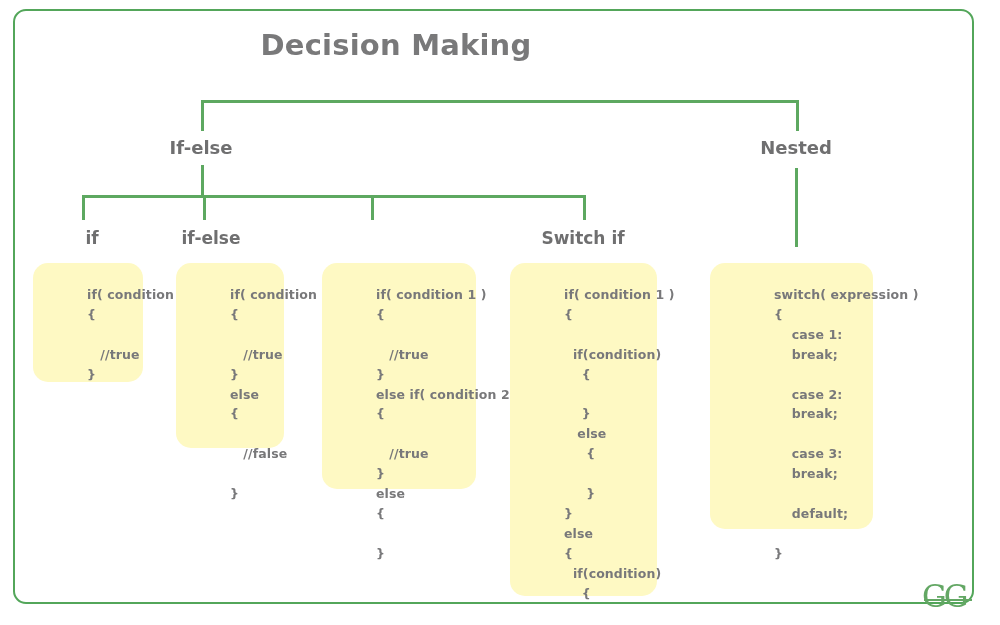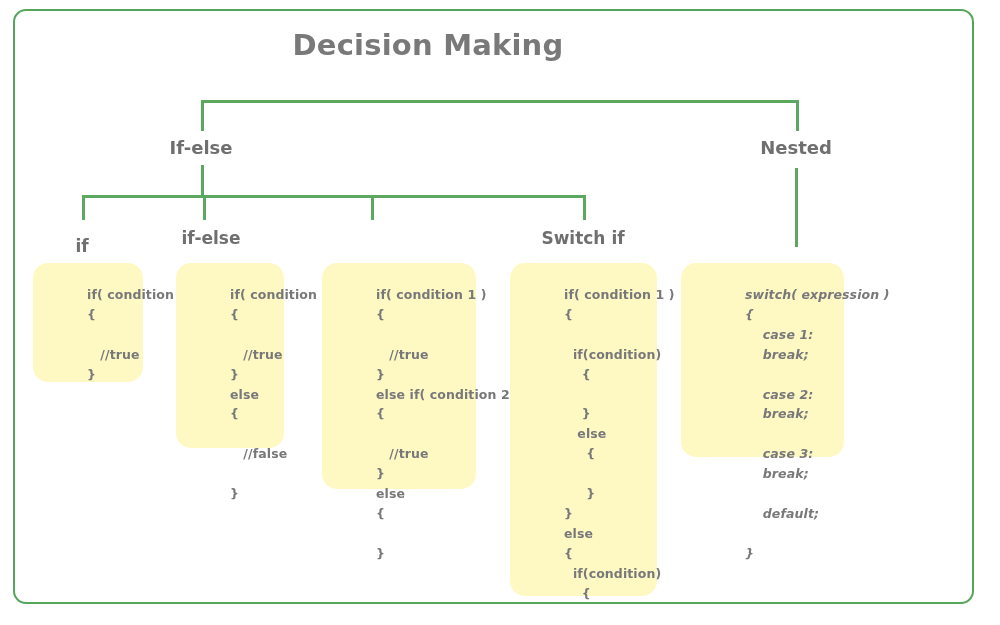--- a/index.html
+++ b/index.html
@@ -34,21 +34,20 @@
   .title {
     position: absolute;
     left: 0;
     top: 28px;
     width: 792px;
     text-align: center;
     font-size: 29px;
     font-weight: bold;
     color: #79797a;
     letter-spacing: .2px;
-    padding-left: 32px;
   }
   
   .line {
     position: absolute;
     background: #5da860;
   }
   .vline { width: 3px; }
   .hline { height: 3px; }
 
   
@@ -127,21 +126,21 @@
 
   <div class="line hline" style="left:82px; top:195px; width:504px;"></div>
 
   <div class="line vline" style="left:82px; top:195px; height:25px;"></div>
   <div class="line vline" style="left:203px; top:195px; height:25px;"></div>
   <div class="line vline" style="left:371px; top:195px; height:25px;"></div>
   <div class="line vline" style="left:583px; top:195px; height:25px;"></div>
 
   <div class="line vline" style="left:795px; top:168px; height:79px;"></div>
 
-  <div class="node-label" style="left:82px; top:228px;margin-top:8px;">if</div>
+  <div class="node-label" style="left:92px; top:228px;">if</div>
   <div class="node-label" style="left:211px; top:228px;">if-else</div>
   <div class="node-label" style="left:372px; top:228px;margin-top:40px;">if-else if</div>
   <div class="node-label" style="left:583px; top:228px;">Switch if</div>
 
   <div class="card" style="left:33px; top:263px; width:110px; height:119px;">
     <pre>if( condition )
 {
 
    //true
 }</pre>
@@ -197,31 +196,35 @@
     {
 
     }
    else
      {
 
      }
 }</pre>
   </div>
 
-  <div class="card" style="left:681px; top:263px; width:163px; height:194px;font-style:italic;">
+  <div class="card" style="left:710px; top:263px; width:163px; height:266px;">
     <pre style="padding-left:20px;">switch( expression )
 {
     case 1:
     break;
 
     case 2:
     break;
 
     case 3:
     break;
 
     default;
 
 }</pre>
   </div>
 
+  <div class="logo">
+    <div class="logo-text">GG</div>
+    <div class="logo-strike"></div>
+  </div>
 
 </div>
 
 </body></html>

